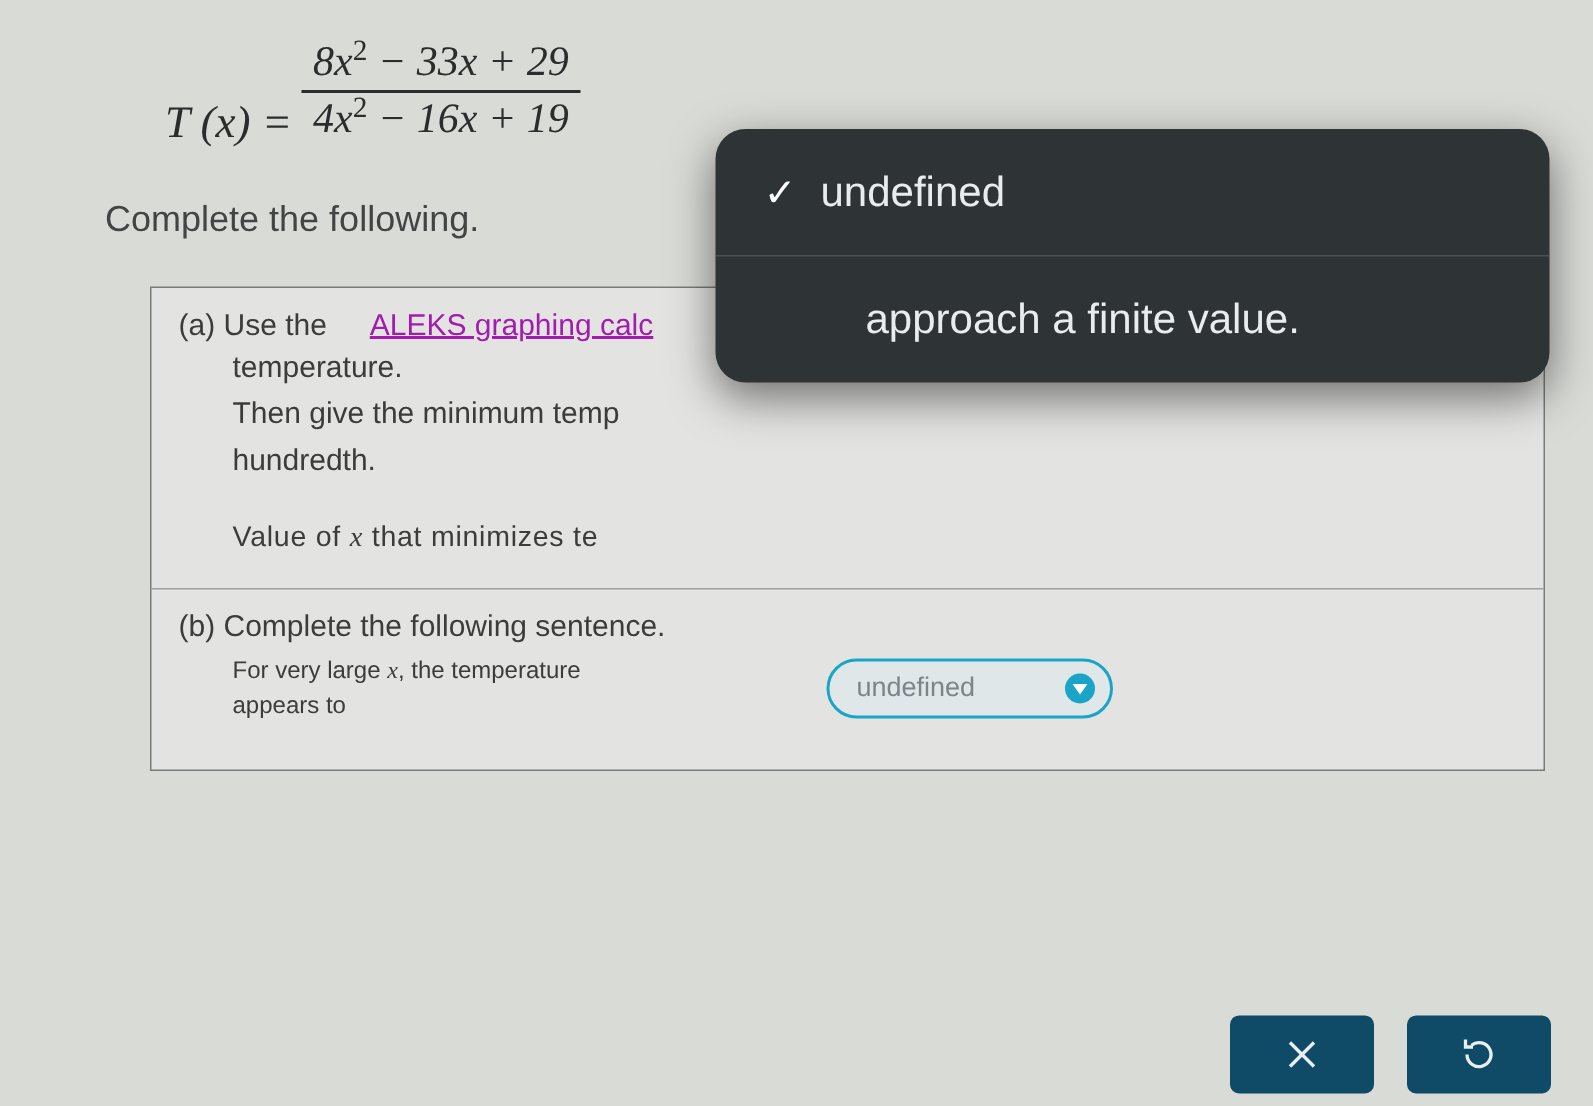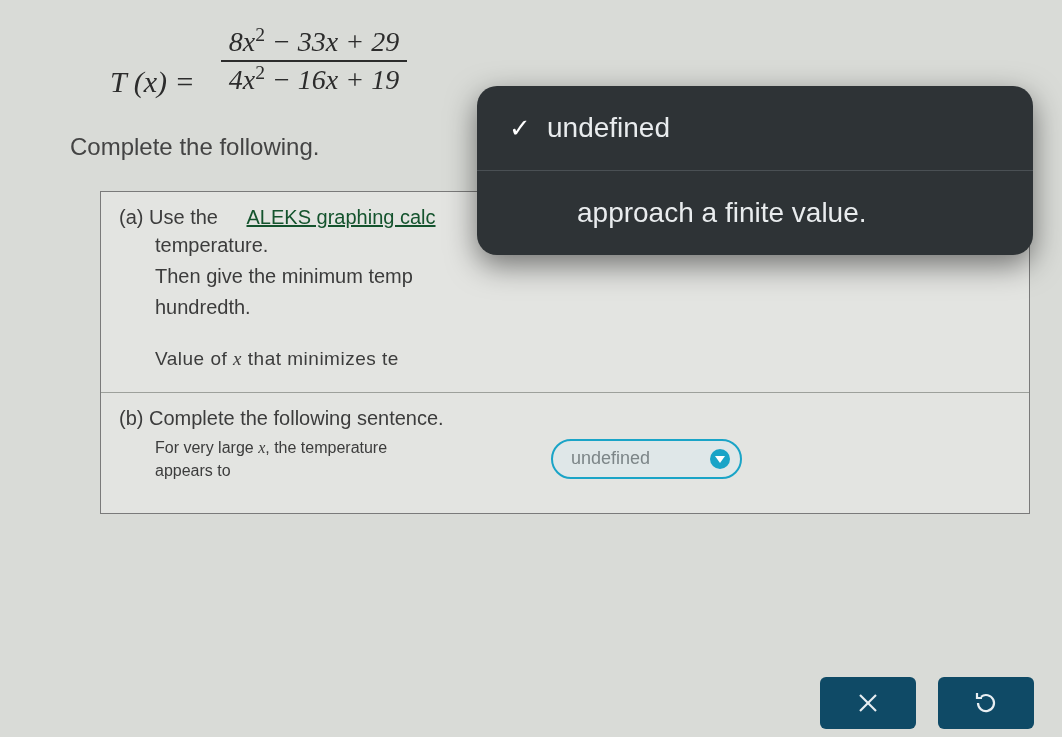--- a/index.html
+++ b/index.html
@@ -25,21 +25,20 @@
     display: flex;
     align-items: flex-end;
     gap: 6px;
     margin-left: 40px;
   }
   .frac {
     display: inline-flex;
     flex-direction: column;
     align-items: center;
     font-size: 28px;
-    margin-left: 20px;
   }
   .frac .num, .frac .den {
     padding: 0 8px 2px 8px;
   }
   .frac .num { border-bottom: 2px solid #2c2c2c; }
   .sup { font-size: 0.7em; vertical-align: super; font-style: normal; }
   .instr {
     margin-top: 34px;
     font-size: 24px;
     color: #444;
@@ -52,21 +51,21 @@
     width: 930px;
   }
   .cell {
     border-bottom: 1px solid #9da09b;
     padding: 14px 18px 22px 18px;
     font-size: 20px;
     color: #3c3c3c;
   }
   .cell:last-child { border-bottom: none; }
   .linklike {
-    color: #14532d;
+    color: #a21caf;
     text-decoration: underline;
     margin-left: 23px;
   }
   .subtxt { margin-left: 36px; margin-top: 2px; line-height: 1.45; }
   .row-line { margin-top: 26px; margin-left: 36px; font-size: 19px; letter-spacing: 0.5px; }
   .row-line .xvar { font-style: italic; font-family: "Times New Roman", serif; }
   .deg { font-family: Arial, sans-serif; }
   .part-b-text { margin-left: 36px; margin-top: 6px; font-size: 16px; line-height: 1.45; }
   .xvar2 { font-style: italic; font-family: "Times New Roman", serif; }
 

